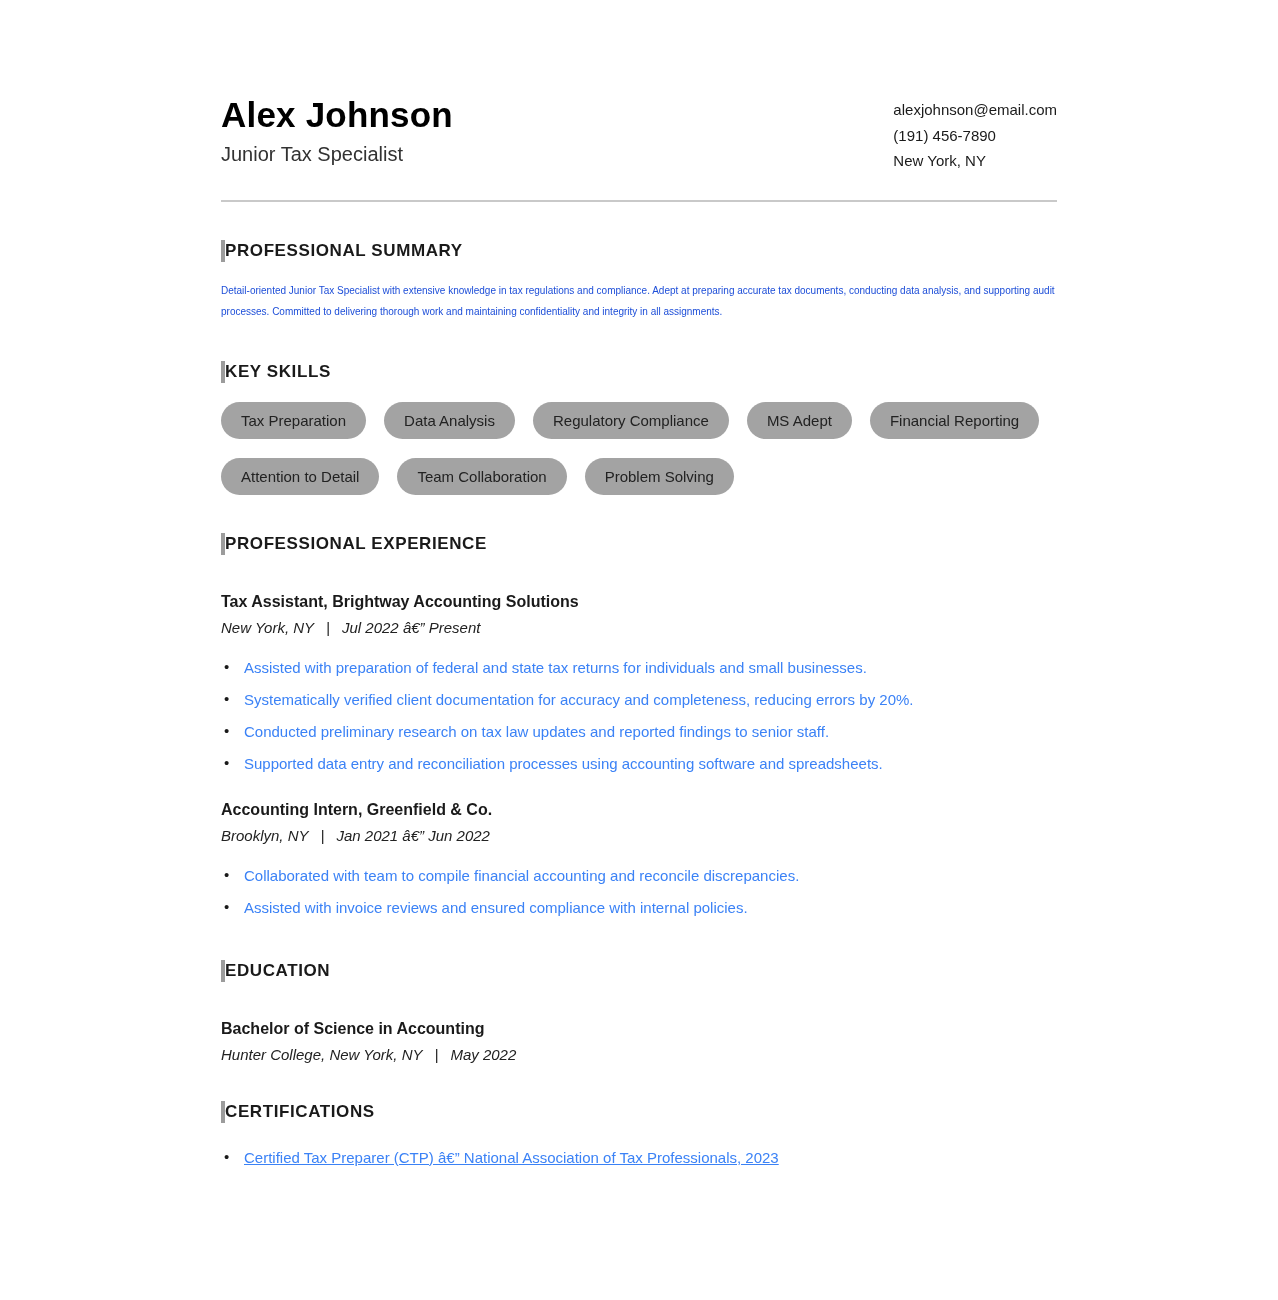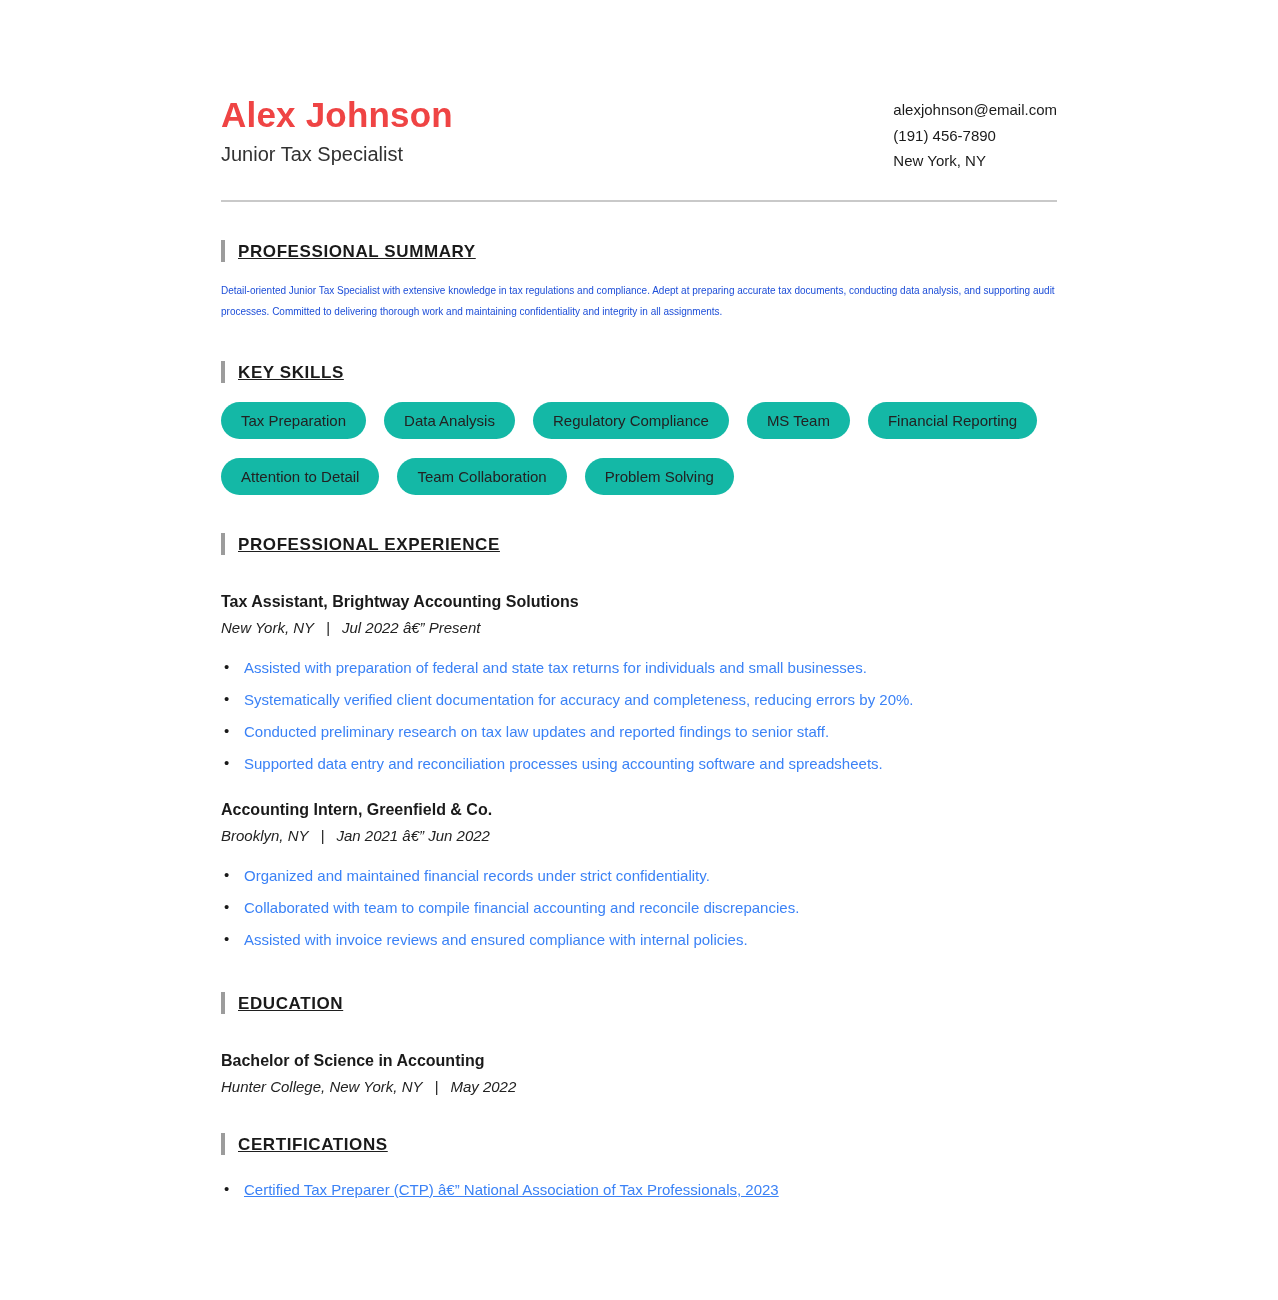--- a/index.html
+++ b/index.html
@@ -21,21 +21,21 @@
   .header {
     display: flex;
     justify-content: space-between;
     align-items: flex-start;
   }
   .person-name {
     margin: 0;
     font-size: 35px;
     font-weight: 700;
     line-height: 1.15;
-    color: #ef4444;
+    color: #000000;
     letter-spacing: 0.2px;
   }
   .person-title {
     margin-top: 8px;
     font-size: 20px;
     color: #323232;
   }
   .contact {
     text-align: left;
     font-size: 15px;
@@ -46,23 +46,21 @@
   .header-divider {
     border: none;
     border-top: 2px solid #c9c9c9;
     margin: 26px 0 0 0;
   }
 
   
   .section { margin-top: 38px; }
   .sec-head {
     display: flex;
-    align-items: flex-end;
-    gap: 13px;
-    text-decoration: underline;
+    align-items: center;
   }
   .sec-bar {
     width: 4px;
     height: 22px;
     background: #9c9c9c;
     flex: 0 0 auto;
   }
   .sec-label {
     font-size: 17px;
     font-weight: 700;
@@ -78,21 +76,21 @@
   }
 
   
   .pills {
     display: flex;
     flex-wrap: wrap;
     gap: 19px 18px;
     margin-top: 19px;
   }
   .pill {
-    background: #14b8a6;
+    background: #a3a3a3;
     border-radius: 19px;
     padding: 10px 20px;
     font-size: 15px;
     color: #222222;
     line-height: 17px;
   }
 
   
   .job { margin-top: 38px; }
   .job + .job { margin-top: 27px; }
@@ -159,21 +157,21 @@
 
   <div class="section">
     <div class="sec-head">
       <span class="sec-bar"></span>
       <span class="sec-label">KEY SKILLS</span>
     </div>
     <div class="pills">
       <span class="pill">Tax Preparation</span>
       <span class="pill">Data Analysis</span>
       <span class="pill">Regulatory Compliance</span>
-      <span class="pill">MS Team</span>
+      <span class="pill">MS Adept</span>
       <span class="pill">Financial Reporting</span>
       <span class="pill">Attention to Detail</span>
       <span class="pill">Team Collaboration</span>
       <span class="pill">Problem Solving</span>
     </div>
   </div>
 
   <div class="section">
     <div class="sec-head">
       <span class="sec-bar"></span>
@@ -192,21 +190,20 @@
         <li>Supported data entry and reconciliation processes using accounting software and spreadsheets.</li>
       </ul>
     </div>
 
     <div class="job">
       <div class="entry-title">Accounting Intern, Greenfield &amp; Co.</div>
       <div class="entry-meta">
         <span>Brooklyn, NY</span><span class="meta-sep">|</span><span>Jan 2021 â€” Jun 2022</span>
       </div>
       <ul class="bullets">
-        <li>Organized and maintained financial records under strict confidentiality.</li>
         <li>Collaborated with team to compile financial accounting and reconcile discrepancies.</li>
         <li>Assisted with invoice reviews and ensured compliance with internal policies.</li>
       </ul>
     </div>
   </div>
 
   <div class="section" style="margin-top:42px;">
     <div class="sec-head">
       <span class="sec-bar"></span>
       <span class="sec-label">EDUCATION</span>

